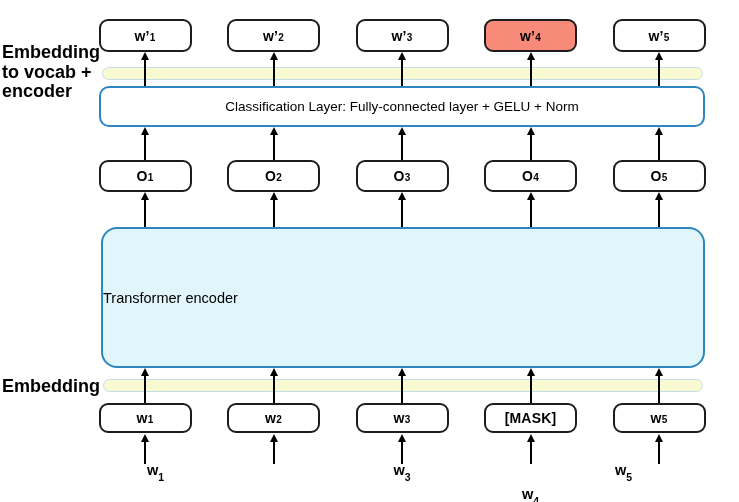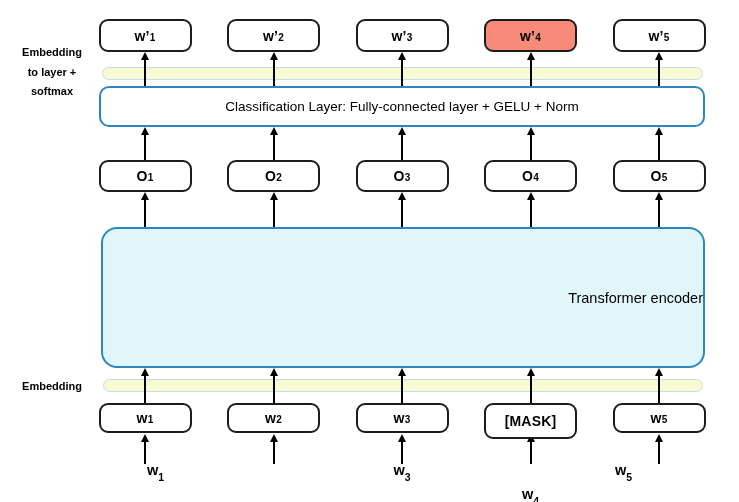--- a/index.html
+++ b/index.html
@@ -19,21 +19,21 @@
   
   .layer-box {
     position:absolute; box-sizing:border-box; background:#ffffff;
     border:2px solid #2E86C1; border-radius:10px;
     display:flex; align-items:center; justify-content:center;
     font-weight:normal; font-size:13.5px;
   }
   .encoder-box {
     position:absolute; box-sizing:border-box; background:#E0F6FA;
     border:2px solid #2E86C1; border-radius:16px;
-    display:flex; align-items:center; justify-content:flex-end;
+    display:flex; align-items:center; justify-content:flex-start;
     font-weight:normal; font-size:14.5px;
   }
   
   .embed-bar {
     position:absolute; box-sizing:border-box; height:13px;
     background:#FAFAD2; border:1.5px solid #C3DDE9; border-radius:8px;
   }
   
   .arrow { position:absolute; width:10px; }
   .arrow .head {
@@ -41,40 +41,40 @@
     width:0; height:0;
     border-left:4.5px solid transparent; border-right:4.5px solid transparent;
     border-bottom:8px solid #000;
   }
   .arrow .stem {
     position:absolute; top:5px; bottom:0; left:50%; transform:translateX(-50%);
     width:2px; background:#000;
   }
   
   .side-label {
-    position:absolute; left:2px; width:100px; text-align:center;
-    font-weight:bold; font-size:11px; line-height:19.5px;
+    position:absolute; left:2px; width:100px; 
+    font-weight:bold; font-size:18px; line-height:19.5px;
   }
   .side-label span { display:block; }
   
   .word-label {
     position:absolute; width:93px; text-align:center;
     font-weight:bold; font-size:14.5px;
   }
   .word-label sub { font-size:10.5px; position:relative; bottom:-2px; line-height:0; }
 </style>
 </head>
 <body>
 
 <div id="diagram">
 
   <div class="side-label" style="top:43px;">
     <span>Embedding</span>
-    <span>to layer +</span>
-    <span>softmax</span>
+    <span>to vocab +</span>
+    <span>encoder</span>
   </div>
 
   <div class="side-label" style="top:379px; line-height:14px;">
     <span>Embedding</span>
   </div>
 
   <div class="embed-bar" style="left:102px; top:67px; width:601px;"></div>
 
   <div class="embed-bar" style="left:103px; top:379px; width:600px;"></div>
 
@@ -230,21 +230,21 @@
       </div>
       <div class="word-label" style="left: 355.5px; top: 462px;"><span>w</span><sub>3</sub></div>
       <div class="tok-box highlight" style="background: rgb(248, 138, 122); left: 484px; top: 19px; height: 33px;">
         <span>w’</span>
         <sub>4</sub>
       </div>
       <div class="tok-box" style="left: 484px; top: 160px; height: 32px;">
         <span>O</span>
         <sub>4</sub>
       </div>
-      <div class="tok-box" style="left: 484px; top: 403px; height: 36px;">
+      <div class="tok-box" style="left: 484px; top: 403px; height: 30px;">
         <span>[MASK]</span>
       </div>
       <div class="word-label" style="left: 484px; top: 486px;"><span>w</span><sub>4</sub></div>
       <div class="tok-box" style="left: 612.5px; top: 19px; height: 33px;">
         <span>w’</span>
         <sub>5</sub>
       </div>
       <div class="tok-box" style="left: 612.5px; top: 160px; height: 32px;">
         <span>O</span>
         <sub>5</sub>

